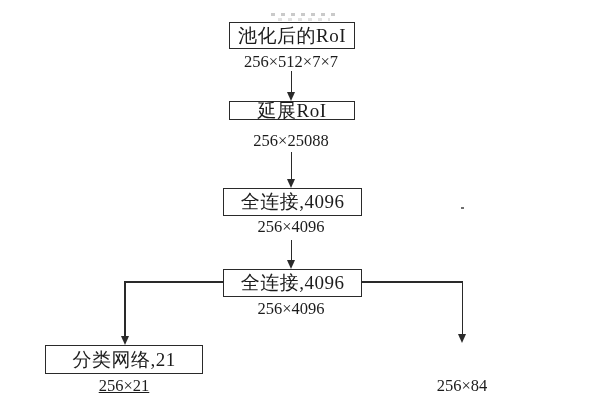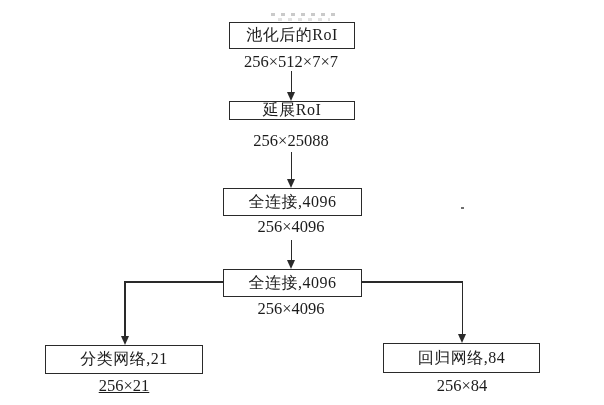--- a/index.html
+++ b/index.html
@@ -3,21 +3,21 @@
 <meta charset="utf-8">
 <style>
   html,body{margin:0;padding:0;background:#ffffff;}
   .canvas{
     position:relative;width:604px;height:405px;background:#ffffff;overflow:hidden;
     font-family:"Liberation Serif","DejaVu Serif",serif;color:#1c1c1c;
   }
   .node{
     position:absolute;box-sizing:border-box;background:#ffffff;
     border:1.6px solid #2a2a2a;display:flex;align-items:center;justify-content:center;
-    font-size:16px;letter-spacing:0.5px;white-space:nowrap;
+    font-size:19px;letter-spacing:0.5px;white-space:nowrap;
   }
   .dim{
     position:absolute;width:170px;text-align:center;font-size:16.5px;white-space:nowrap;
   }
   .vline{position:absolute;width:1.6px;background:#2a2a2a;}
   .hline{position:absolute;height:1.6px;background:#2a2a2a;}
   .arrow-down{
     position:absolute;width:0;height:0;
     border-left:4.5px solid transparent;border-right:4.5px solid transparent;
     border-top:9px solid #2a2a2a;
@@ -41,21 +41,20 @@
   <div class="node" style="left:229px;top:22px;width:126px;height:27px;">池化后的RoI</div>
 
   <div class="node" style="left:229px;top:101px;width:126px;height:19px;">延展RoI</div>
 
   <div class="node" style="left:223px;top:188px;width:139px;height:28px;">全连接,4096</div>
 
   <div class="node" style="left:223px;top:269px;width:139px;height:28px;">全连接,4096</div>
 
   <div class="node" style="left:45px;top:345px;width:158px;height:29px;">分类网络,21</div>
 
-  <div class="node" style="left:383px;top:343px;width:157px;height:30px;">回归网络,84</div>
 
   <div class="dim" style="left:206px;top:52px;">256×512×7×7</div>
   <div class="dim" style="left:206px;top:131px;">256×25088</div>
   <div class="dim" style="left:206px;top:217px;">256×4096</div>
   <div class="dim" style="left:206px;top:299px;">256×4096</div>
   <div class="dim" style="left:39px;top:376px;text-decoration:underline;">256×21</div>
   <div class="dim" style="left:377px;top:376px;">256×84</div>
 
   <div class="vline" style="left:290.5px;top:71px;height:22px;"></div>
   <div class="arrow-down" style="left:286.5px;top:92px;"></div>

